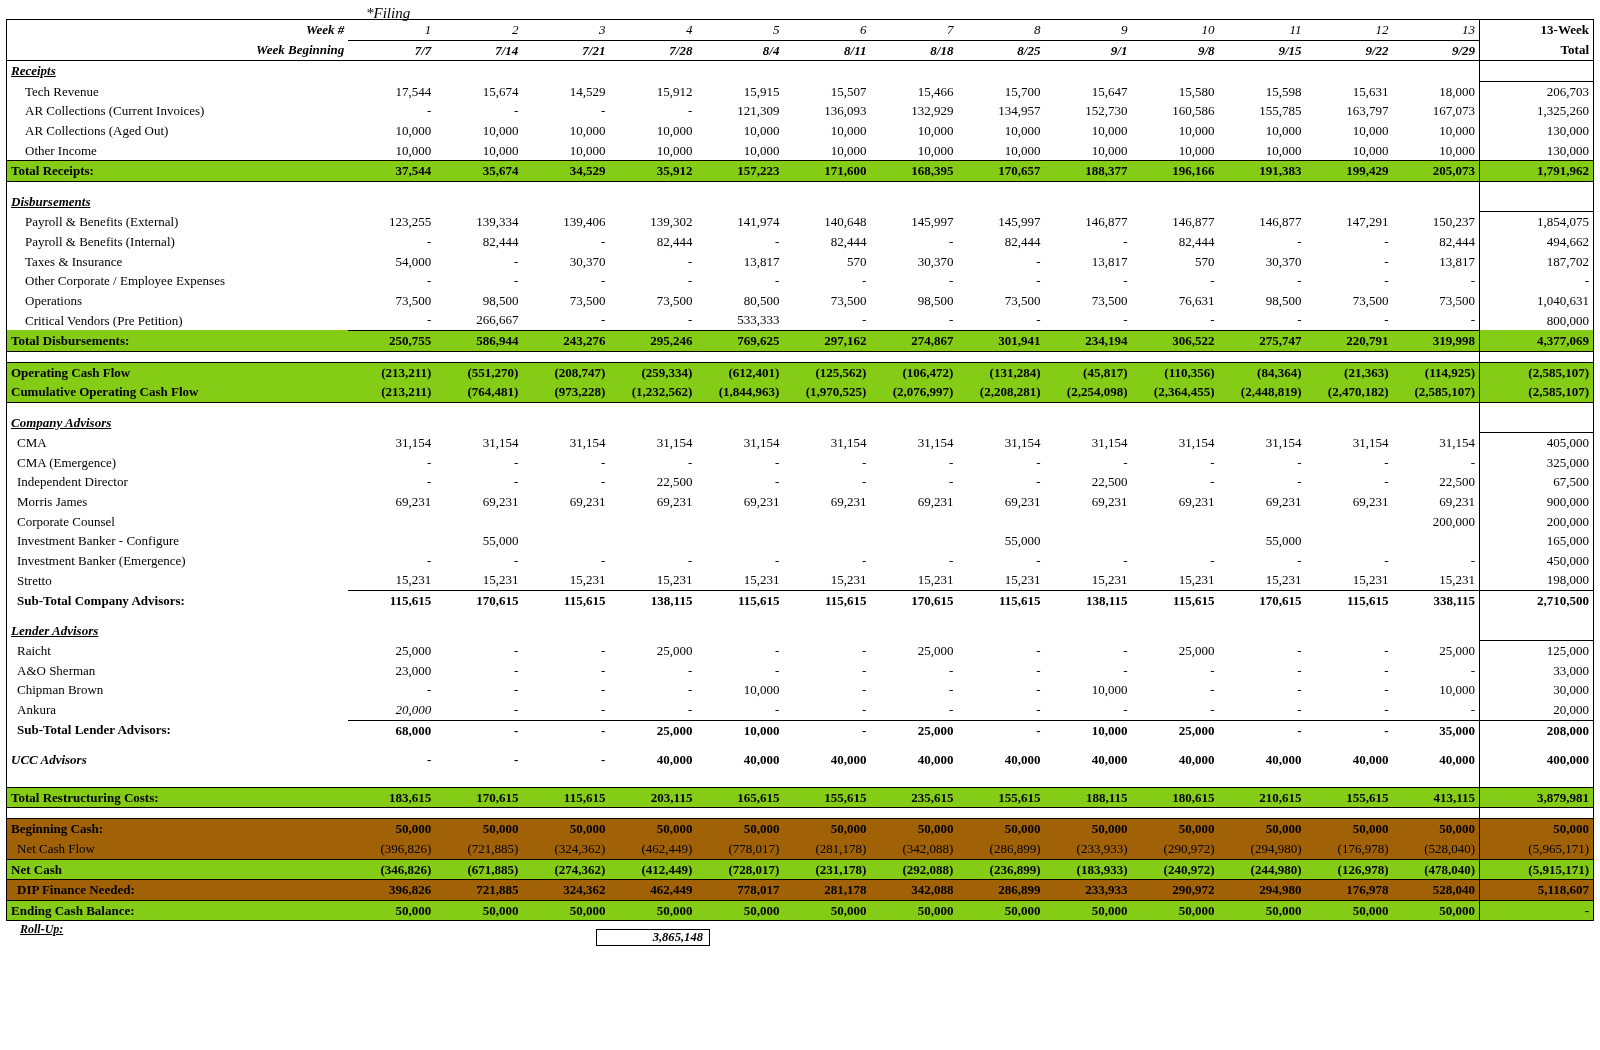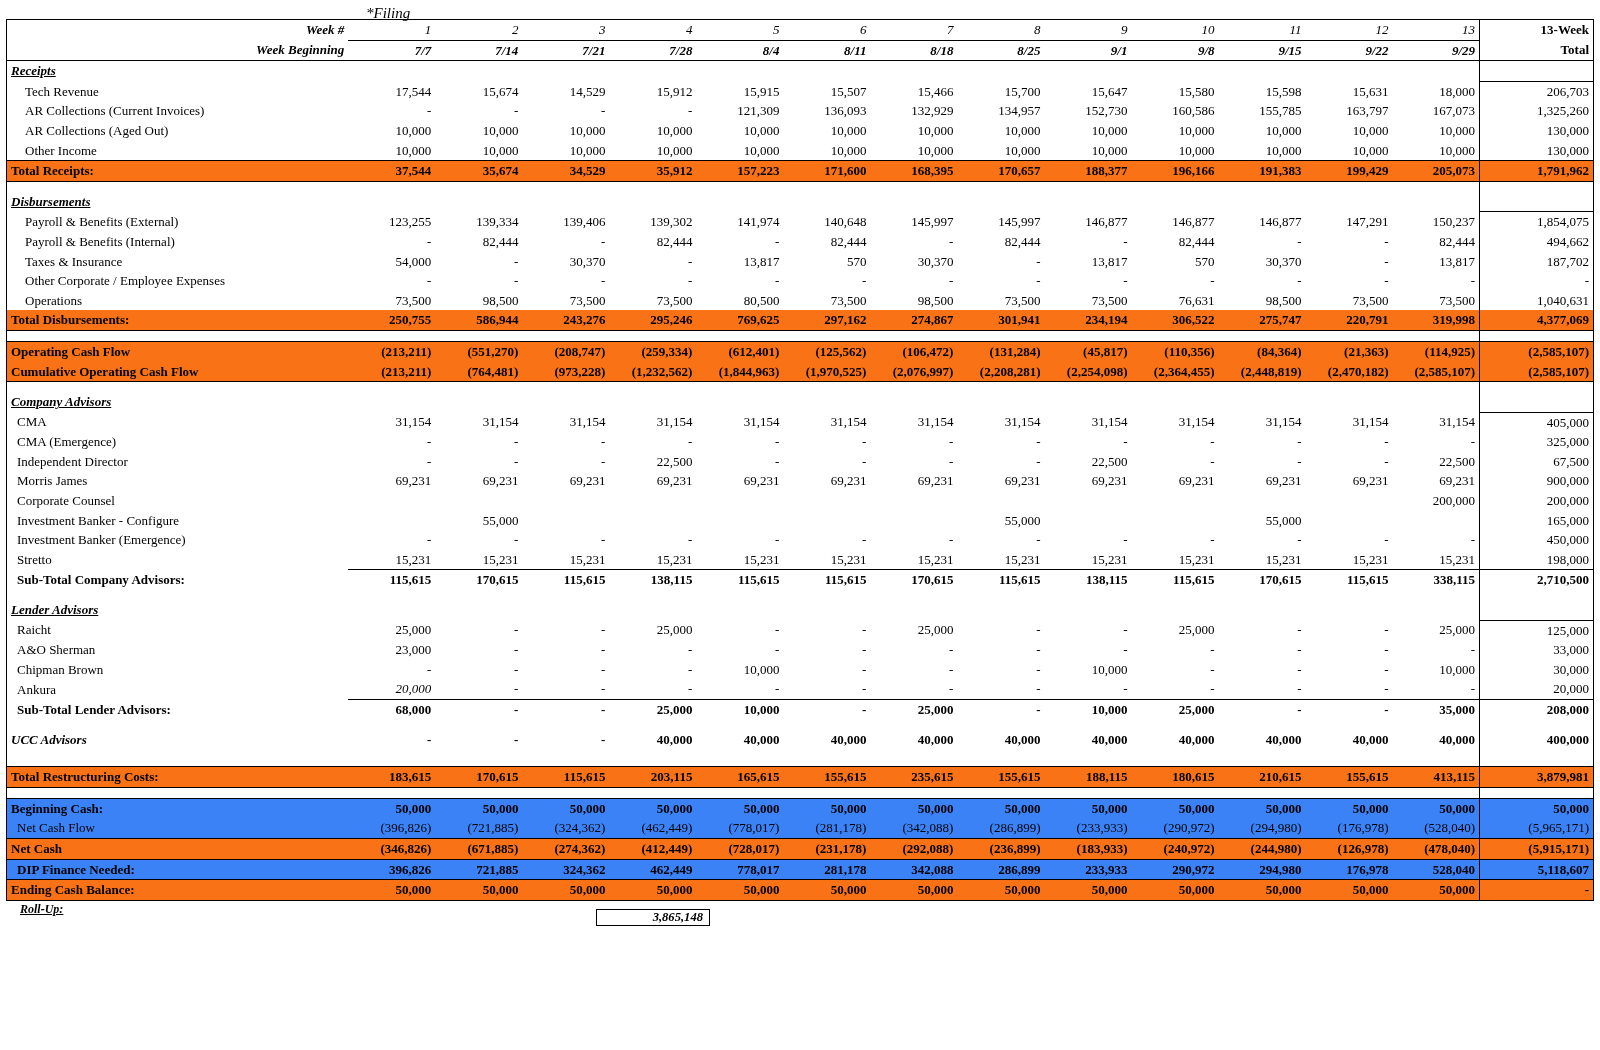--- a/index.html
+++ b/index.html
@@ -6,22 +6,22 @@
   body{font-family:"Liberation Serif", serif;color:#000;}
   #sheet{width:1600px;height:1050px;position:relative;box-sizing:border-box;padding:4px 6px 0 6px;}
   table{border-collapse:collapse;table-layout:fixed;width:1588px;font-size:13px;}
   td{padding:0 4px;height:19.6px;line-height:19.6px;white-space:nowrap;overflow:hidden;}
   .lbl{text-align:left;}
   .num{text-align:right;font-variant-numeric:tabular-nums;}
   .ital{font-style:italic;}
   .b{font-weight:bold;}
   .u{text-decoration:underline;}
   .outerbox{border:1.6px solid #000;}
-  .shade{background:#f97316;border-radius:6px;}
-  .shadelight{background:#3b82f6;margin-top:24px;}
+  .shade{background:#84cc16;border-radius:6px;}
+  .shadelight{background:#a16207;margin-top:24px;}
   .tb{border-top:1px solid #000;}
   .bb{border-bottom:1px solid #000;}
   .bb2{border-bottom:1.6px solid #000;}
   .indent{padding-left:18px;}
   .indent2{padding-left:10px;}
   .spacer td{height:10px;line-height:10px;}
   .tinyspacer td{height:7px;line-height:7px;}
   .filing{font-style:italic;font-size:15px;}
   #filingrow{height:15px;}
   .rollbox{display:inline-block;border:1.6px solid #000;padding:0 6px;font-weight:bold;font-style:italic;}
@@ -282,20 +282,37 @@
         <td class="num">98,500</td>
         <td class="num">73,500</td>
         <td class="num">73,500</td>
         <td class="num">76,631</td>
         <td class="num">98,500</td>
         <td class="num">73,500</td>
         <td class="num">73,500</td>
         <td class="num totcol">1,040,631</td>
       </tr>
 
+      <tr>
+        <td class="lbl indent">Critical Vendors (Pre Petition)</td>
+        <td class="num bb">-</td>
+        <td class="num bb">266,667</td>
+        <td class="num bb">-</td>
+        <td class="num bb">-</td>
+        <td class="num bb">533,333</td>
+        <td class="num bb">-</td>
+        <td class="num bb">-</td>
+        <td class="num bb">-</td>
+        <td class="num bb">-</td>
+        <td class="num bb">-</td>
+        <td class="num bb">-</td>
+        <td class="num bb">-</td>
+        <td class="num bb">-</td>
+        <td class="num totcol">800,000</td>
+      </tr>
 
       <tr class="shade">
         <td class="lbl b bb">Total Disbursements:</td>
         <td class="num b bb">250,755</td>
         <td class="num b bb">586,944</td>
         <td class="num b bb">243,276</td>
         <td class="num b bb">295,246</td>
         <td class="num b bb">769,625</td>
         <td class="num b bb">297,162</td>
         <td class="num b bb">274,867</td>

